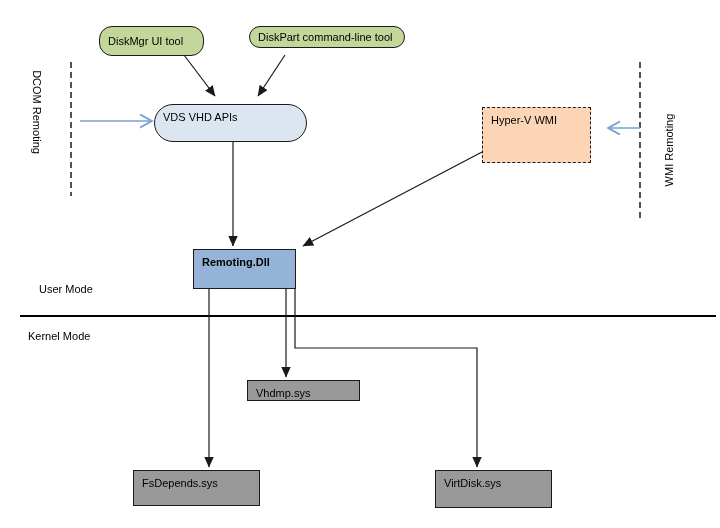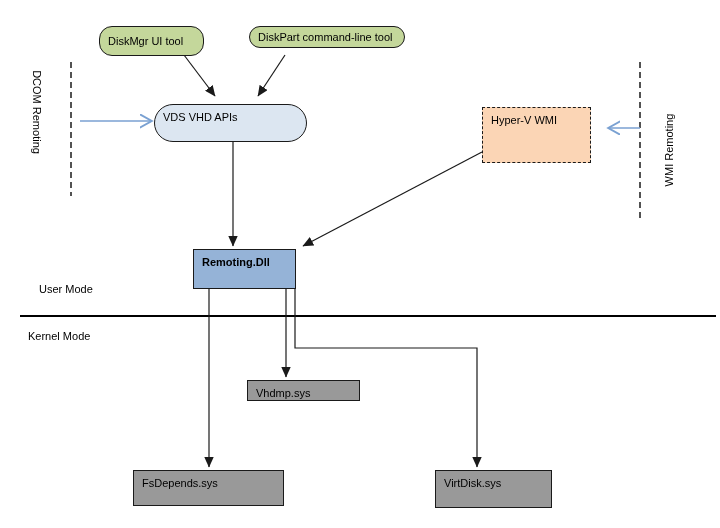--- a/index.html
+++ b/index.html
@@ -73,21 +73,21 @@
   </div>
 
   <div class="node midblue" style="left:193px;top:249px;width:103px;height:40px;">
     <span>Remoting.Dll</span>
   </div>
 
   <div class="node gray" style="left:247px;top:380px;width:113px;height:21px;">
     <span>Vhdmp.sys</span>
   </div>
 
-  <div class="node gray" style="left:133px;top:470px;width:151px;height:36px;">
+  <div class="node gray" style="left:133px;top:470px;width:127px;height:36px;">
     <span>FsDepends.sys</span>
   </div>
 
   <div class="node gray" style="left:435px;top:470px;width:117px;height:38px;">
     <span>VirtDisk.sys</span>
   </div>
 
   <div class="rot cw" style="left:37px;top:112px;">DCOM Remoting</div>
 
   <div class="rot ccw" style="left:669px;top:150px;">WMI Remoting</div>

